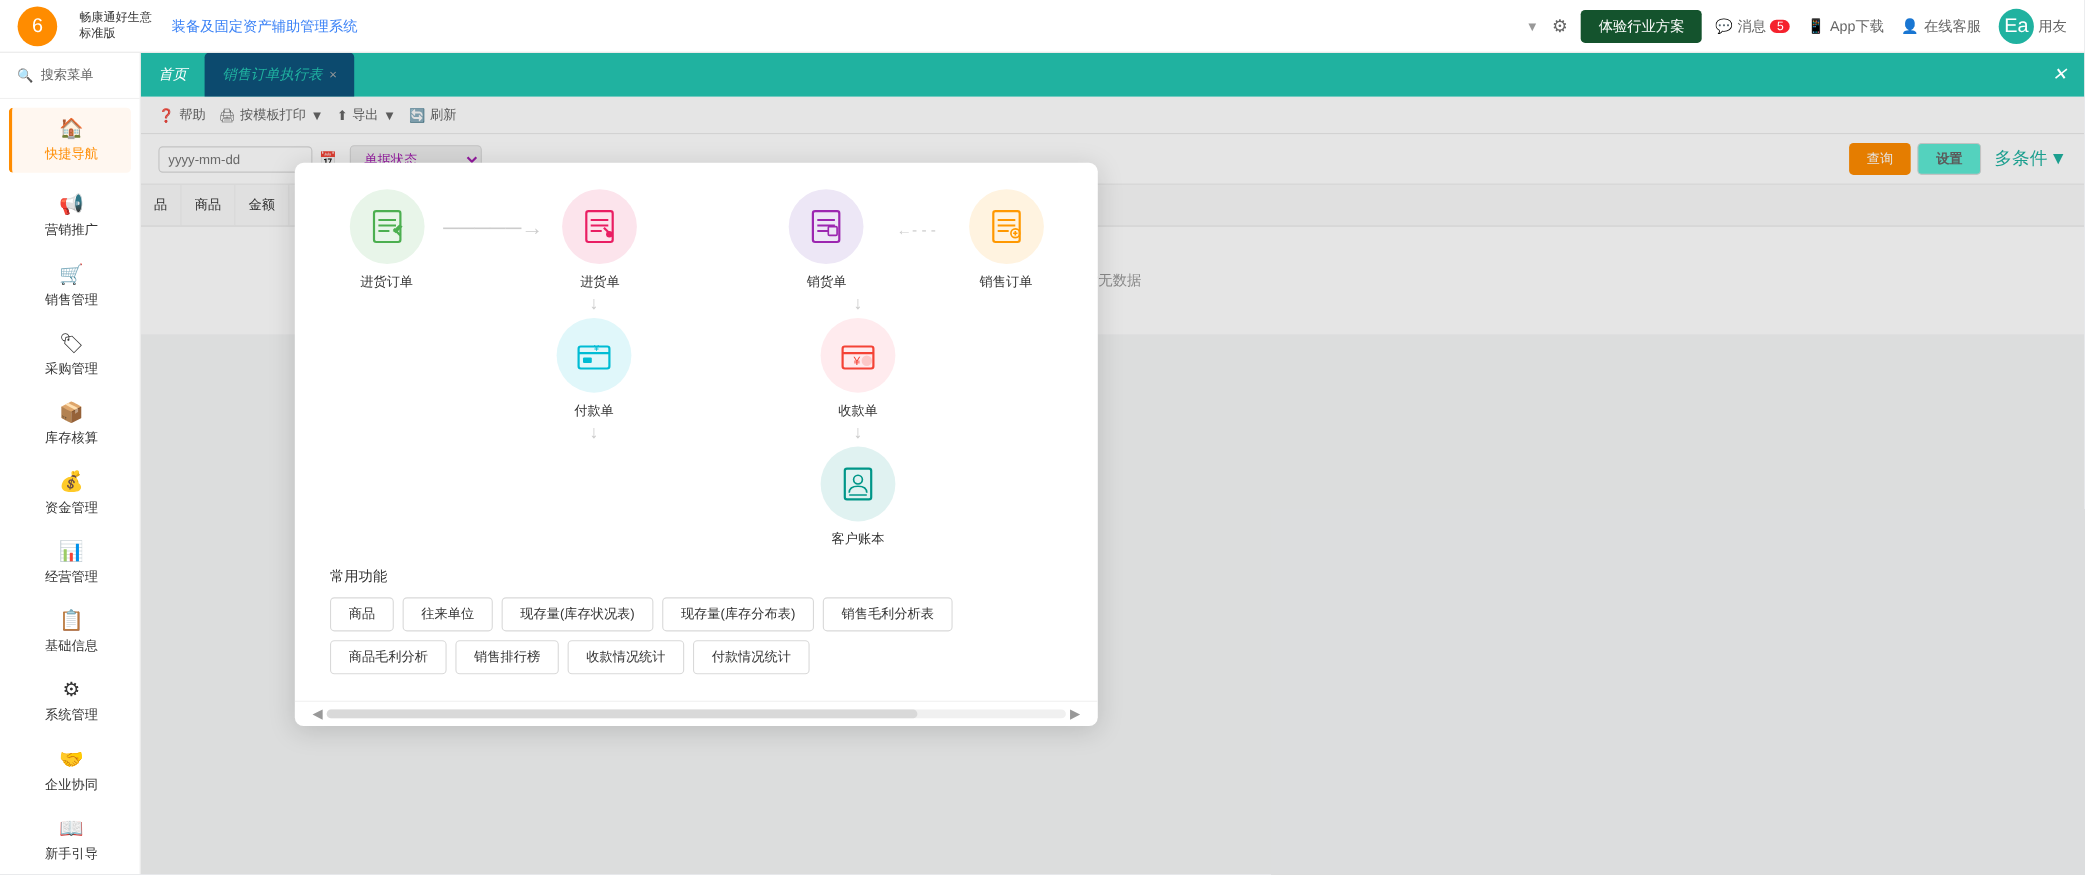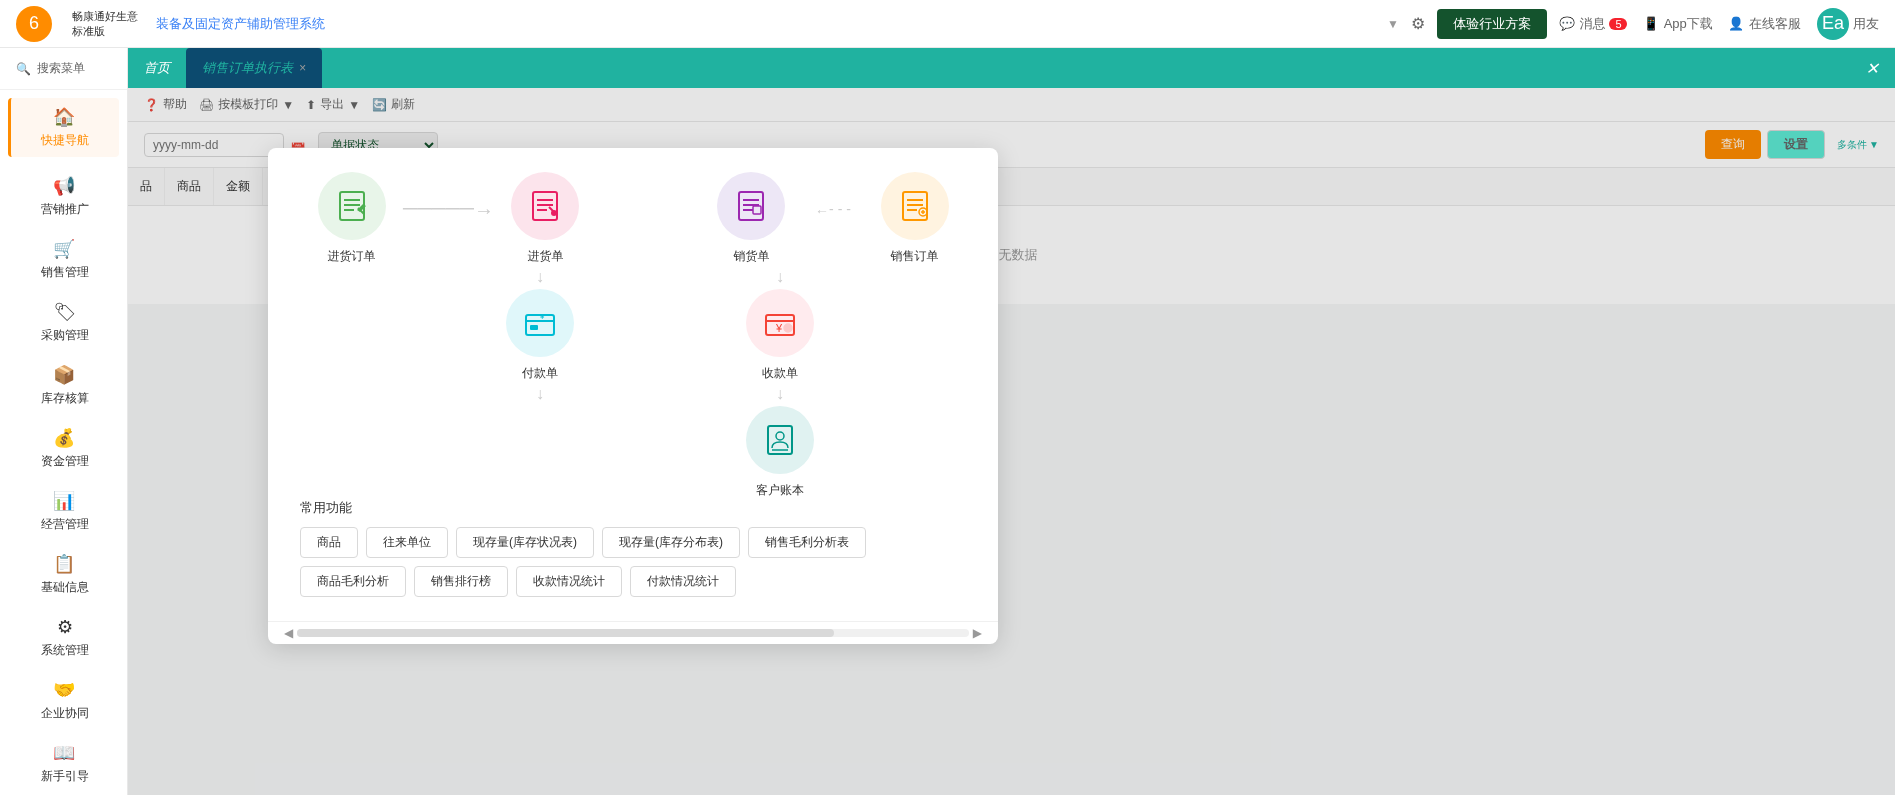--- a/index.html
+++ b/index.html
@@ -38,26 +38,26 @@
     .tab-item.active { background: #0c4a6e; color: #20b2a0; border-radius: 4px 4px 0 0; }
     .tab-close { color: #999; font-size: 12px; cursor: pointer; }
     .tab-close-main { margin-left: auto; color: white; font-size: 16px; cursor: pointer; padding: 0 16px; }
 
     
     .toolbar { display: flex; align-items: center; padding: 8px 16px; background: #fff; border-bottom: 1px solid #e8e8e8; gap: 12px; }
     .toolbar-btn { display: flex; align-items: center; gap: 4px; color: #666; font-size: 12px; cursor: pointer; }
 
     
     .filter-bar { display: flex; align-items: center; padding: 8px 16px; background: #fff; border-bottom: 1px solid #e8e8e8; gap: 12px; flex-wrap: wrap; }
-    .filter-item { display: flex; align-items: flex-end; gap: 6px; }
+    .filter-item { display: flex; align-items: center; gap: 6px; }
     .filter-input { border: 1px solid #d9d9d9; border-radius: 4px; padding: 4px 8px; font-size: 12px; width: 140px; color: #999; }
-    .filter-select { border: 1px solid #d9d9d9; border-radius: 4px; padding: 4px 8px; font-size: 12px; width: 120px; color: #14532d; }
+    .filter-select { border: 1px solid #d9d9d9; border-radius: 4px; padding: 4px 8px; font-size: 12px; width: 120px; color: #a21caf; }
     .query-btn { background: #ff8c00; color: white; border: none; border-radius: 4px; padding: 5px 16px; font-size: 12px; cursor: pointer; }
     .set-btn { background: #5eead4; color: #666; border: 1px solid #d9d9d9; border-radius: 4px; padding: 5px 16px; font-size: 12px; cursor: pointer; font-weight: bold; }
-    .more-conditions { color: #20b2a0; font-size: 10px; cursor: pointer; display: flex; align-items: center; gap: 2px; }
+    .more-conditions { color: #20b2a0; font-size: 16px; cursor: pointer; display: flex; align-items: center; gap: 2px; }
 
     
     .table-container { background: #fff; margin: 0; }
     .table-header { display: flex; background: #fafafa; border-bottom: 1px solid #e8e8e8; }
     .th { padding: 10px 12px; font-size: 12px; color: #333; font-weight: 500; border-right: 1px solid #f0f0f0; white-space: nowrap; }
     .no-data { display: flex; justify-content: center; align-items: center; padding: 40px; color: #999; font-size: 13px; }
 
     
     .modal-overlay { position: absolute; top: 0; left: 0; right: 0; bottom: 0; background: rgba(0,0,0,0.1); z-index: 100; }
     .modal { position: absolute; top: 60px; left: 140px; width: 730px; background: white; border-radius: 8px; box-shadow: 0 4px 24px rgba(0,0,0,0.15); z-index: 101; overflow: hidden; }
@@ -72,21 +72,21 @@
     .node-circle.purple { background: #ede7f6; }
     .node-circle.orange { background: #fff3e0; }
     .node-circle.cyan { background: #e0f7fa; }
     .node-circle.red { background: #ffebee; }
     .node-circle.teal { background: #e0f2f1; }
     .node-label { font-size: 12px; color: #333; text-align: center; }
     .arrow-right { flex: 0 0 60px; text-align: center; color: #ccc; font-size: 20px; margin-top: -20px; }
     .arrow-down { display: flex; justify-content: center; color: #ccc; font-size: 16px; height: 24px; align-items: center; }
 
     
-    .common-functions { }
+    .common-functions { margin-top: 16px; }
     .common-title { font-size: 13px; color: #333; font-weight: 500; margin-bottom: 10px; }
     .func-buttons { display: flex; flex-wrap: wrap; gap: 8px; }
     .func-btn { border: 1px solid #d9d9d9; background: #fff; border-radius: 4px; padding: 6px 16px; font-size: 12px; color: #333; cursor: pointer; }
 
     
     .scroll-hint { display: flex; align-items: center; padding: 4px 16px; border-top: 1px solid #f0f0f0; gap: 4px; }
     .scroll-bar-track { flex: 1; height: 8px; background: #f0f0f0; border-radius: 4px; }
     .scroll-bar-thumb { width: 80%; height: 8px; background: #d9d9d9; border-radius: 4px; }
     .scroll-arrow { color: #999; cursor: pointer; font-size: 12px; }
 

